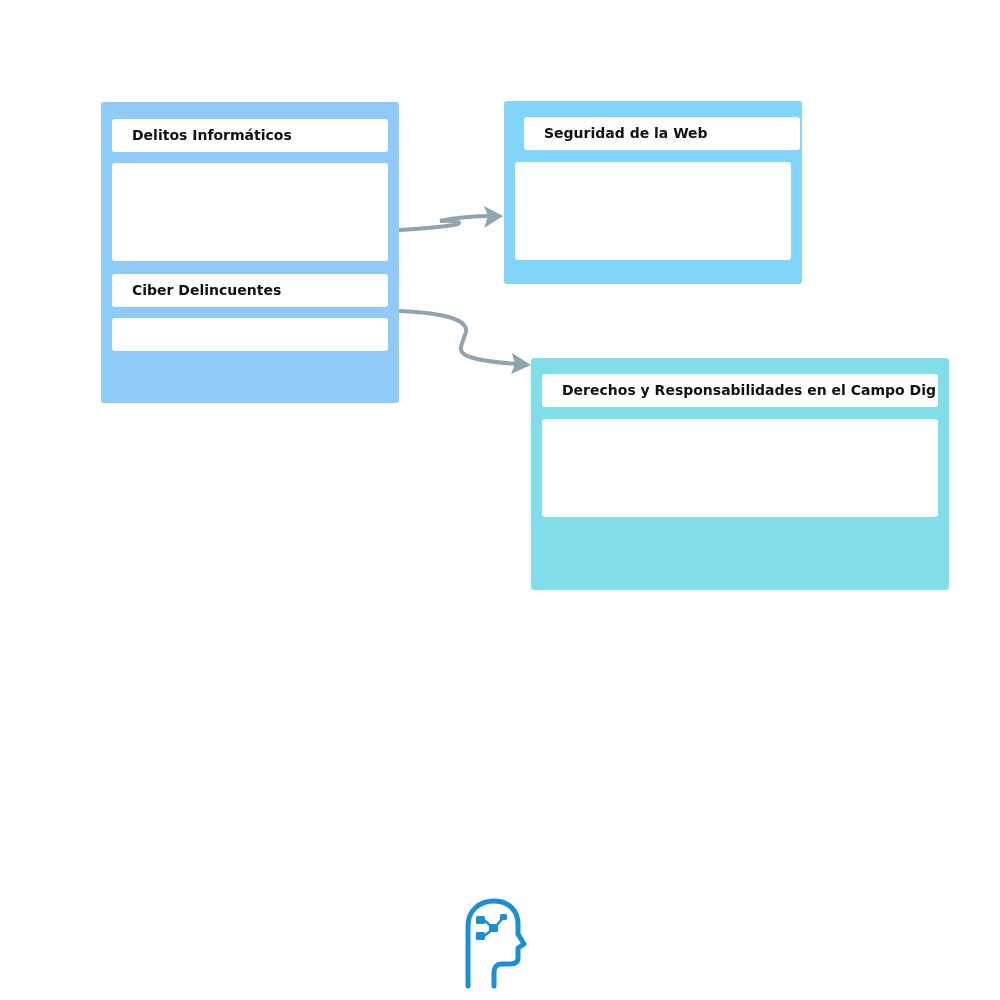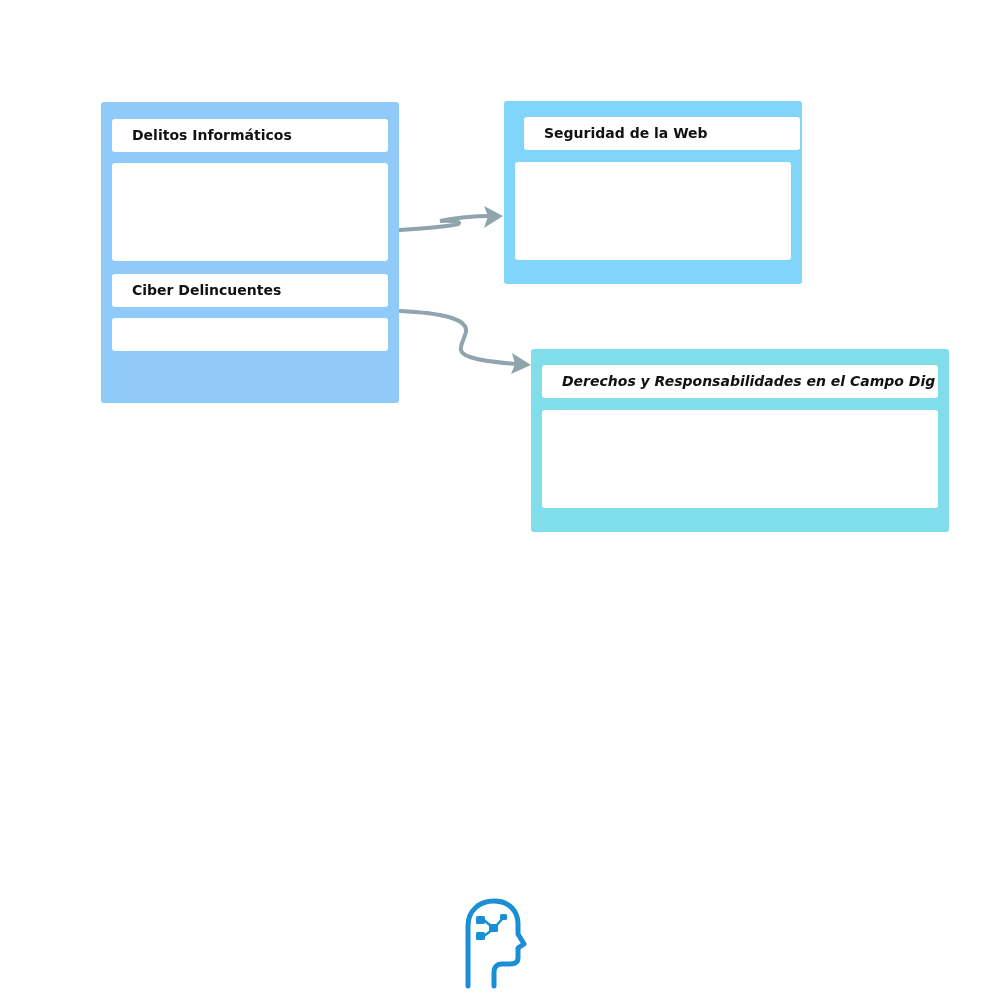--- a/index.html
+++ b/index.html
@@ -57,21 +57,21 @@
   <div class="card" style="left:11px; top:61px; width:276px; height:98px;"></div>
   <div class="card title-card" style="left:11px; top:172px; width:276px; height:33px;">Ciber Delincuentes</div>
   <div class="card" style="left:11px; top:216px; width:276px; height:33px;"></div>
 </div>
 
 <div class="node" style="left:504px; top:101px; width:298px; height:183px; background:#81d4fa;">
   <div class="card title-card" style="left:11px; top:16px; width:276px; height:33px;margin-left:9px;">Seguridad de la Web</div>
   <div class="card" style="left:11px; top:61px; width:276px; height:98px;"></div>
 </div>
 
-<div class="node" style="left:531px; top:349px; width:418px; height:183px; background:#80deea;font-style:italic;">
+<div class="node" style="left:531px; top:358px; width:418px; height:232px; background:#80deea;">
   <div class="card title-card" style="left:11px; top:16px; width:396px; height:33px;">Derechos y Responsabilidades en el Campo Dig</div>
   <div class="card" style="left:11px; top:61px; width:396px; height:98px;"></div>
 </div>
 
 <div class="logo">
   <svg width="66" height="92" viewBox="0 0 66 92" style="position:absolute; left:0; top:0;">
     <path d="M6,88 L6,28 C6,12 18,3 32,3 C48,3 56,14 56,26 L56,36 L62,46 L56,50 L56,60 C56,64 53,66 48,66 L40,66 C34,66 32,70 32,74 L32,88" fill="none" stroke="#1a8fd6" stroke-width="5" stroke-linejoin="round" stroke-linecap="round"></path>
     <rect x="14" y="18" width="9" height="8" rx="1.5" fill="#1a8fd6"></rect>
     <rect x="14" y="34" width="9" height="8" rx="1.5" fill="#1a8fd6"></rect>
     <rect x="27" y="26" width="9" height="8" rx="1.5" fill="#1a8fd6"></rect>

